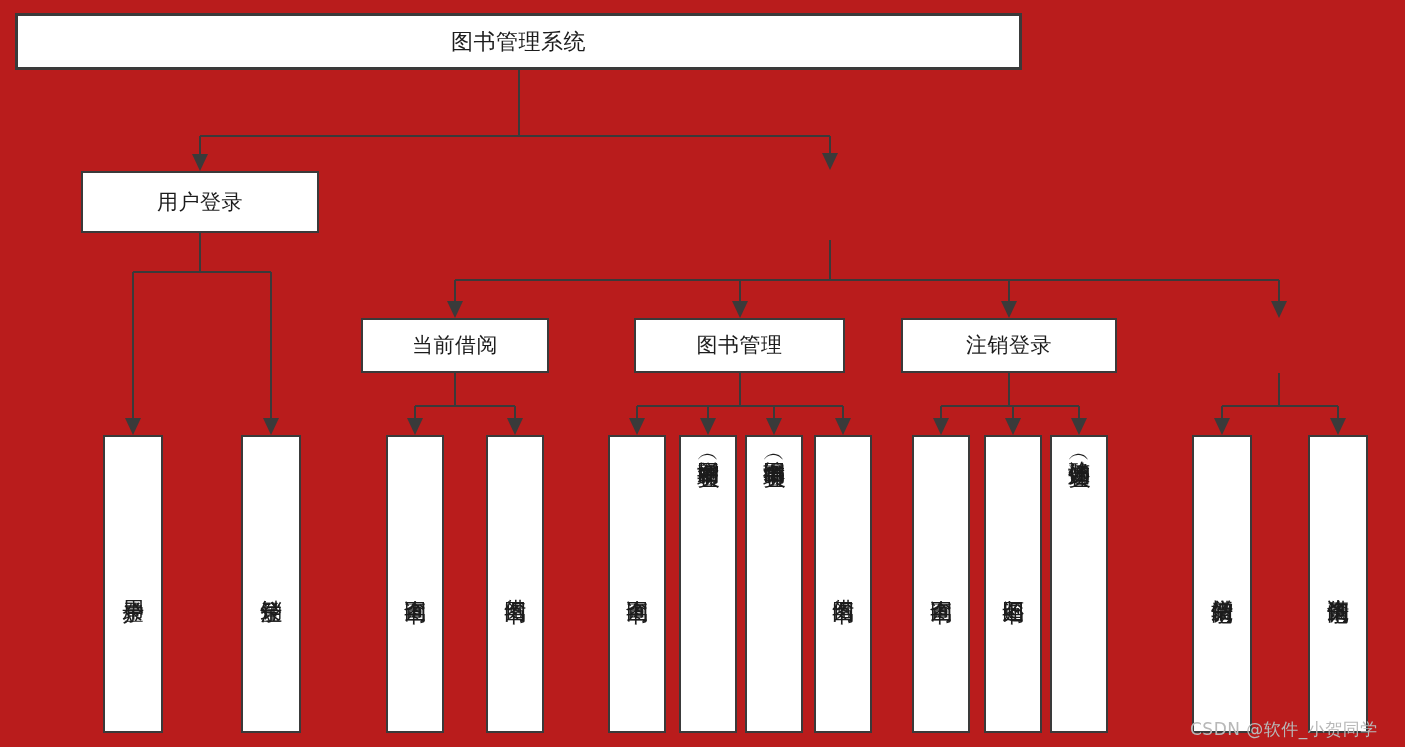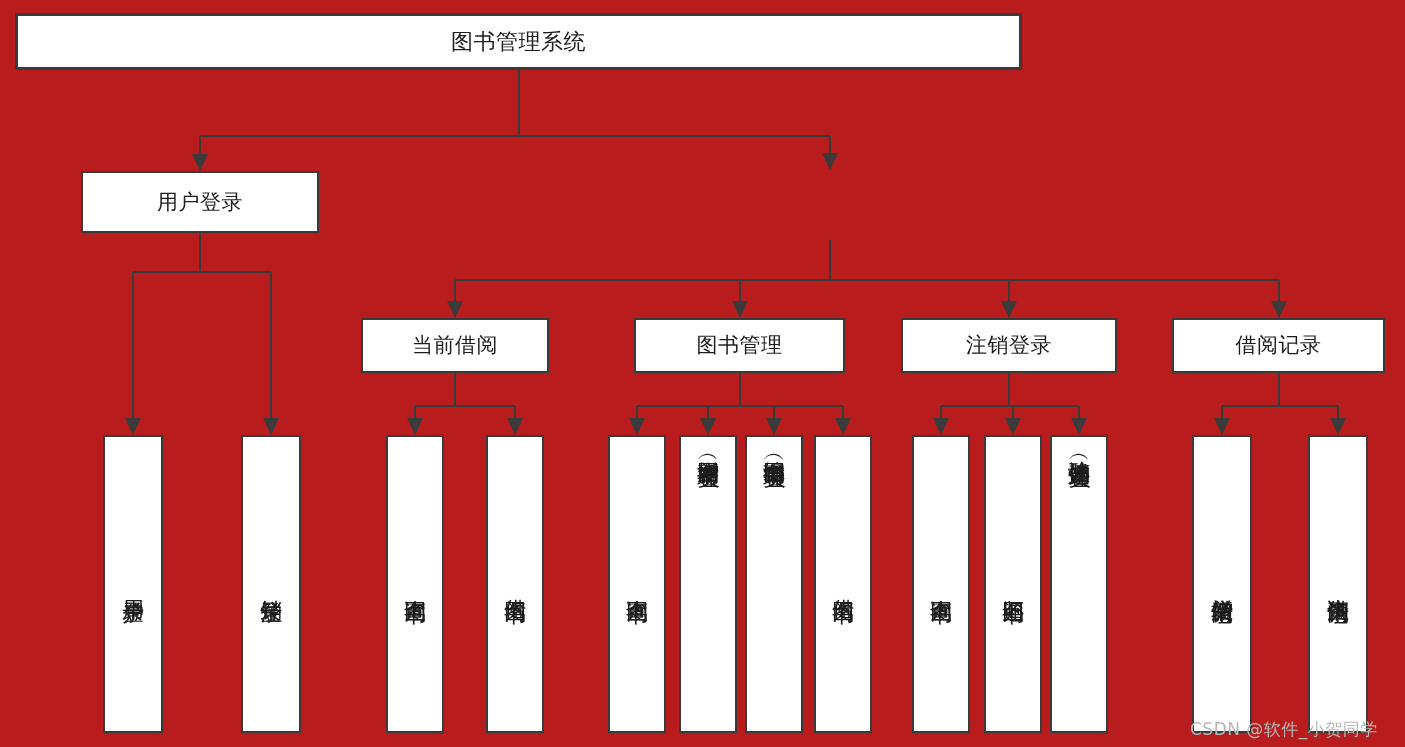--- a/index.html
+++ b/index.html
@@ -97,23 +97,20 @@
   </div>
 
   <div class="node level2" id="node-l3-0" style="left: 361px; top: 318px; width: 188px; height: 55px;">
     <span class="node-label">当前借阅</span>
   </div>
   <div class="node level2" id="node-l3-1" style="left: 634px; top: 318px; width: 211px; height: 55px;">
     <span class="node-label">图书管理</span>
   </div>
   <div class="node level2" id="node-l3-2" style="left: 901px; top: 318px; width: 216px; height: 55px;">
     <span class="node-label">注销登录</span>
-  </div>
-  <div class="node level2" id="node-l3-3" style="left: 1172px; top: 318px; width: 213px; height: 55px;">
-    <span class="node-label">借阅记录</span>
   </div>
 
   <div class="node leaf centered" id="node-leaf-0" style="left: 103px; top: 435px; width: 60px; height: 298px;">
     <span class="node-label">用户登录</span>
   </div>
   <div class="node leaf centered" id="node-leaf-1" style="left: 241px; top: 435px; width: 60px; height: 298px;">
     <span class="node-label">注销登录</span>
   </div>
   <div class="node leaf centered" id="node-leaf-2" style="left: 386px; top: 435px; width: 58px; height: 298px;">
     <span class="node-label">查询图书</span>

